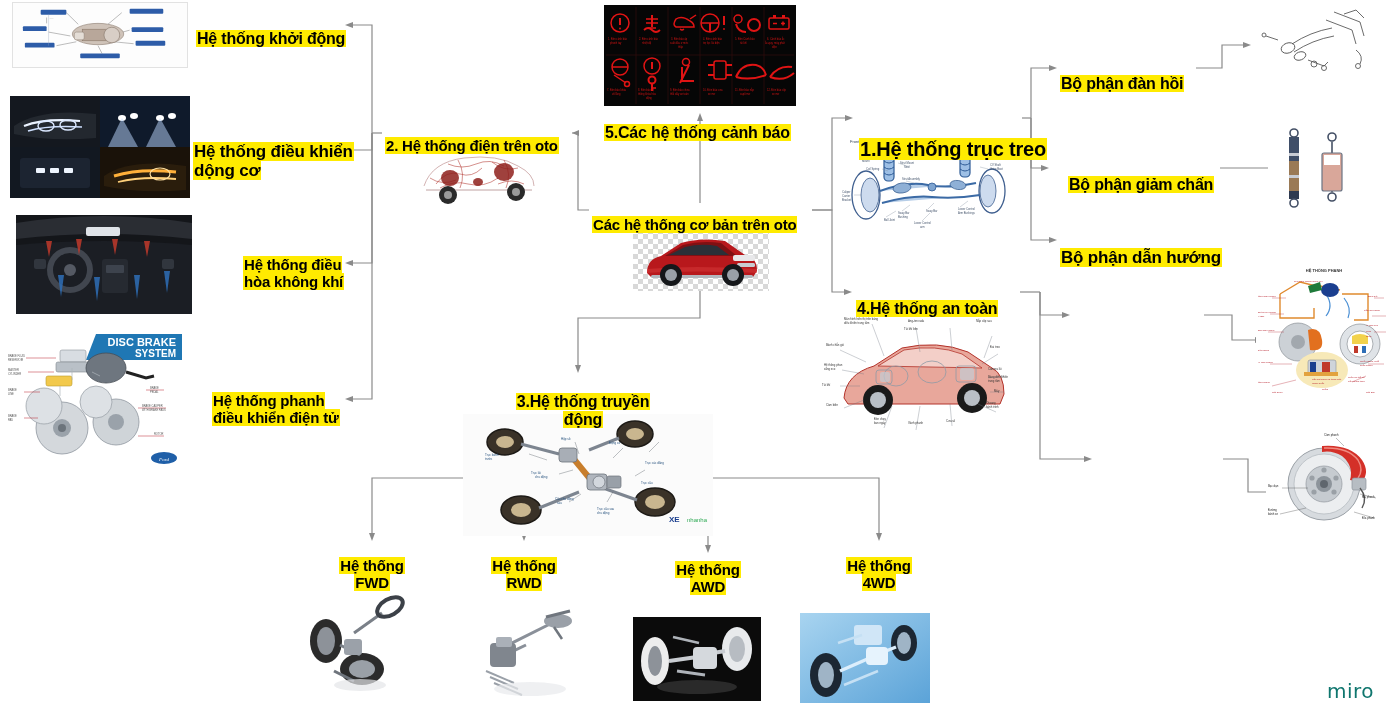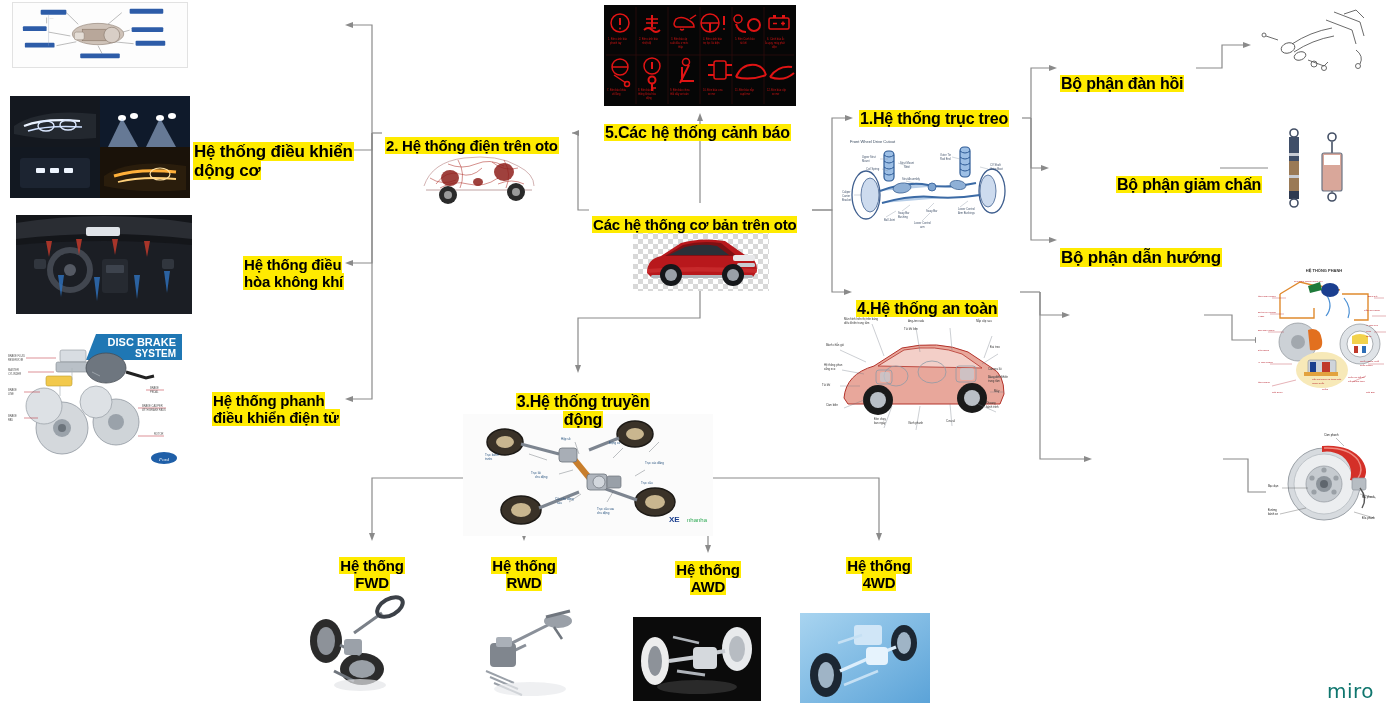--- a/index.html
+++ b/index.html
@@ -865,20 +865,23 @@
         <path d="M40 58 L72 44"></path>
         <path d="M86 38 L96 34"></path>
       </g>
       <rect x="66" y="34" width="22" height="18" rx="4" fill="#e6f3fd"></rect>
       <rect x="54" y="12" width="28" height="20" rx="3" fill="#d0e6f7"></rect>
       <path d="M44 72 L78 58" stroke="#c5e0f4" stroke-width="2.5" fill="none"></path>
       <path d="M38 30 L62 22" stroke="#c5e0f4" stroke-width="2.5" fill="none"></path>
     </svg>
   </div>
 
+  <div class="node l" style="left:196px; top:12px; font-size:16px;">
+    <span class="hl">Hệ thống khởi động</span>
+  </div>
 
   <div class="node l" style="left:193px; top:123px; font-size:17px;">
     <span class="hl">Hệ thống điều khiển
 dộng cơ</span>
   </div>
 
   <div class="node l" style="left:243px; top:240px; font-size:15px;">
     <span class="hl">Hệ thống điều
 hòa không khí</span>
   </div>
@@ -893,37 +896,37 @@
   </div>
 
   <div class="node l" style="left:604px; top:106px; font-size:16px;">
     <span class="hl">5.Các hệ thống cảnh báo</span>
   </div>
 
   <div class="node l" style="left:592px; top:200px; font-size:15px;">
     <span class="hl">Các hệ thống cơ bản trên oto</span>
   </div>
 
-  <div class="node l" style="left:859px; top:92px; font-size:16px;">
+  <div class="node l" style="left:859px; top:116px; font-size:20px;">
     <span class="hl">1.Hệ thống trục treo</span>
   </div>
 
   <div class="node l" style="left:856px; top:282px; font-size:16px;">
     <span class="hl">4.Hệ thống an toàn</span>
   </div>
 
   <div class="node c" style="left:498px; top:375px; width:170px; font-size:16px;">
     <span class="hl">3.Hệ thống truyền động</span>
   </div>
 
   <div class="node l" style="left:1060px; top:57px; font-size:16px;">
     <span class="hl">Bộ phận đàn hồi</span>
   </div>
 
-  <div class="node l" style="left:1068px; top:158px; font-size:16px;margin-left:48px;">
+  <div class="node l" style="left:1068px; top:158px; font-size:16px;">
     <span class="hl">Bộ phận giảm chấn</span>
   </div>
 
   <div class="node l" style="left:1060px; top:229px; font-size:17px;">
     <span class="hl">Bộ phận dẫn hướng</span>
   </div>
 
 
 
   <div class="node c" style="left:322px; top:541px; width:100px; font-size:15px;">

